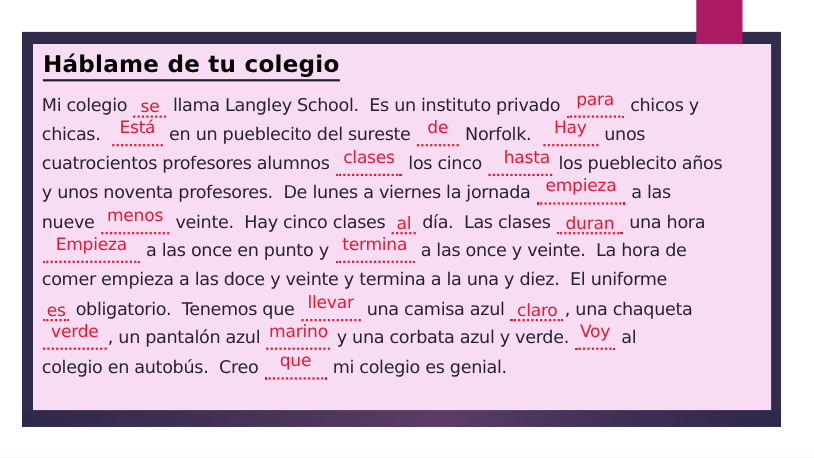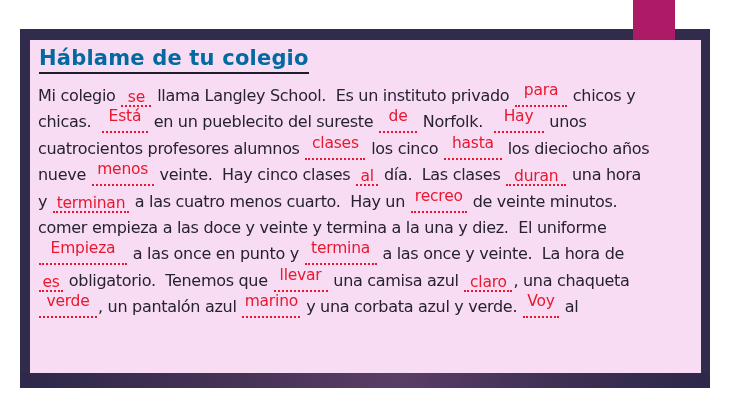--- a/index.html
+++ b/index.html
@@ -20,21 +20,21 @@
     position:absolute;left:0;right:0;bottom:0;height:15px;
     background:linear-gradient(90deg,#2e284a 0%,#4a3458 35%,#5a3d67 55%,#3d2f53 80%,#2e284a 100%);
   }
   .panel{
     position:absolute;left:10px;top:11px;right:9px;bottom:15px;
     background:var(--panel,#f8dcf4);
     padding:5px 8px 0 8px;box-sizing:border-box;
   }
   .title{
     display:inline-block;
-    font-size:21px;font-weight:bold;color:#0369a1;
+    font-size:21px;font-weight:bold;color:#000000;
     border-bottom:2.5px solid #201c2a;
     letter-spacing:0.2px;line-height:26px;margin-left:1px;
     padding-bottom:1px;
   }
   .body-text{margin-top:9px;}
   .line{
     white-space:pre;height:26.4px;line-height:26.4px;
     font-size:16px;color:var(--ink,#262231);letter-spacing:-0.3px;
     font-weight:500;
   }
@@ -57,23 +57,24 @@
 <body>
 
 <div class="accent-tab"></div>
 
 <div class="frame">
   <div class="panel">
     <span class="title">Háblame de tu colegio</span>
     <div class="body-text" id="body-lines">
         <div class="line"><span class="seg">Mi colegio </span><span class="gap inline" style="min-width: 30px;"><span class="word">se</span></span><span class="seg"> llama Langley School.  Es un instituto privado </span><span class="gap raised" style="min-width: 52px;"><span class="word">para</span></span><span class="seg"> chicos y</span></div>
         <div class="line"><span class="seg">chicas.  </span><span class="gap raised" style="min-width: 46px;"><span class="word">Está</span></span><span class="seg"> en un pueblecito del sureste </span><span class="gap raised" style="min-width: 38px;"><span class="word">de</span></span><span class="seg"> Norfolk.  </span><span class="gap raised" style="min-width: 50px;"><span class="word">Hay</span></span><span class="seg"> unos</span></div>
-        <div class="line"><span class="seg">cuatrocientos profesores alumnos </span><span class="gap raised" style="min-width: 60px;"><span class="word">clases</span></span><span class="seg"> los cinco </span><span class="gap raised" style="min-width: 58px;"><span class="word">hasta</span></span><span class="seg"> los dieciocho años</span></div>
+        <div class="line"><span class="seg">cuatrocientos profesores alumnos </span><span class="gap raised" style="min-width: 60px;"><span class="word">clases</span></span><span class="seg"> los cinco </span><span class="gap raised" style="min-width: 58px; text-align: right;"><span class="word">hasta</span></span><span class="seg"> los pueblecito años</span></div>
+        <div class="line"><span class="seg">y unos noventa profesores.  De lunes a viernes la jornada </span><span class="gap raised" style="min-width: 80px;"><span class="word">empieza</span></span><span class="seg"> a las</span></div>
         <div class="line"><span class="seg">nueve </span><span class="gap raised" style="min-width: 62px;"><span class="word">menos</span></span><span class="seg"> veinte.  Hay cinco clases </span><span class="gap inline" style="min-width: 22px;"><span class="word">al</span></span><span class="seg"> día.  Las clases </span><span class="gap inline" style="min-width: 60px;"><span class="word">duran</span></span><span class="seg"> una hora</span></div>
-        <div class="line"><span class="seg">y </span><span class="gap inline" style="min-width: 76px;"><span class="word">terminan</span></span><span class="seg"> a las cuatro menos cuarto.  Hay un </span><span class="gap raised" style="min-width: 56px;"><span class="word">recreo</span></span><span class="seg"> de veinte minutos.</span></div>
+        <div class="line"><span class="gap raised" style="min-width: 88px;"><span class="word">Empieza</span></span><span class="seg"> a las once en punto y </span><span class="gap raised" style="min-width: 72px;"><span class="word">termina</span></span><span class="seg"> a las once y veinte.  La hora de</span></div>
         <div class="line"><span class="seg">comer empieza a las doce y veinte y termina a la una y diez.  El uniforme</span></div>
-        <div class="line"><span class="gap raised" style="min-width: 88px;"><span class="word">Empieza</span></span><span class="seg"> a las once en punto y </span><span class="gap raised" style="min-width: 72px;"><span class="word">termina</span></span><span class="seg"> a las once y veinte.  La hora de</span></div>
         <div class="line"><span class="gap inline" style="min-width: 24px;"><span class="word">es</span></span><span class="seg"> obligatorio.  Tenemos que </span><span class="gap raised" style="min-width: 54px;"><span class="word">llevar</span></span><span class="seg"> una camisa azul </span><span class="gap inline" style="min-width: 48px;"><span class="word">claro</span></span><span class="seg">, una chaqueta</span></div>
         <div class="line"><span class="gap raised" style="min-width: 58px;"><span class="word">verde</span></span><span class="seg">, un pantalón azul </span><span class="gap raised" style="min-width: 58px;"><span class="word">marino</span></span><span class="seg"> y una corbata azul y verde. </span><span class="gap raised" style="min-width: 36px;"><span class="word">Voy</span></span><span class="seg"> al</span></div>
+        <div class="line"><span class="seg">colegio en autobús.  Creo </span><span class="gap raised" style="min-width: 56px;"><span class="word">que</span></span><span class="seg"> mi colegio es genial.</span></div>
       </div>
   </div>
   <div class="frame-bottom"></div>
 </div>
 
 </body></html>

